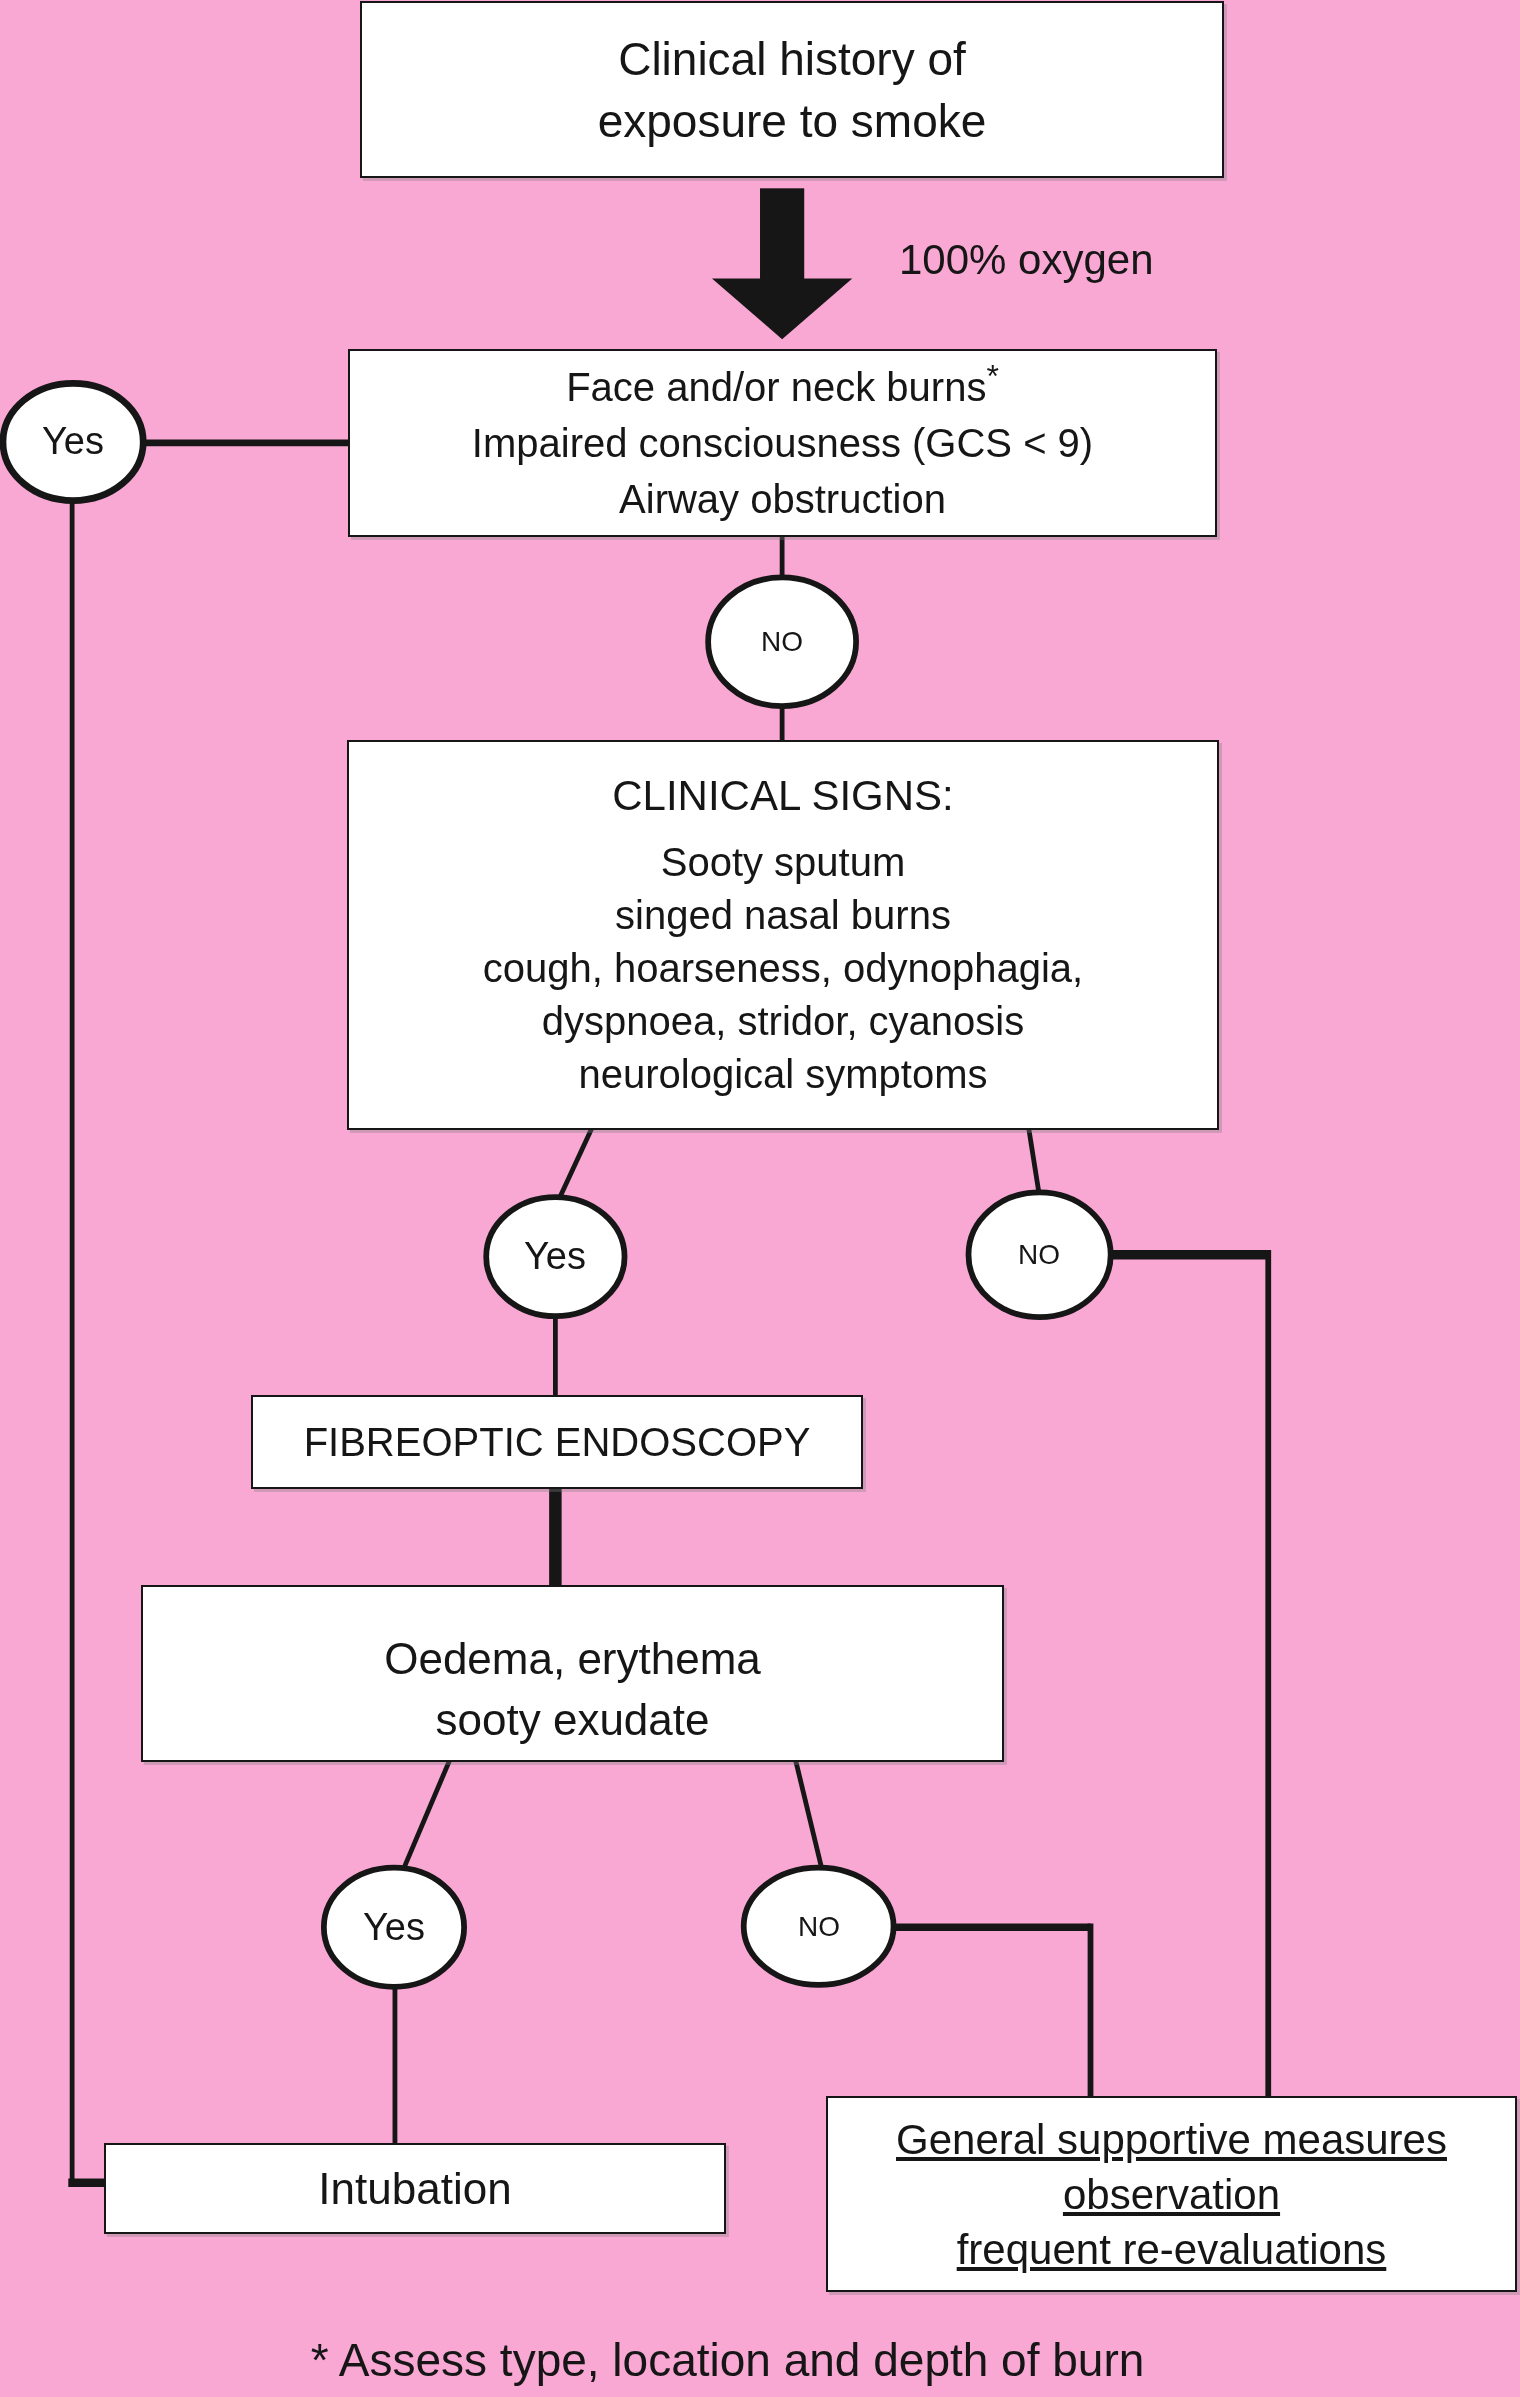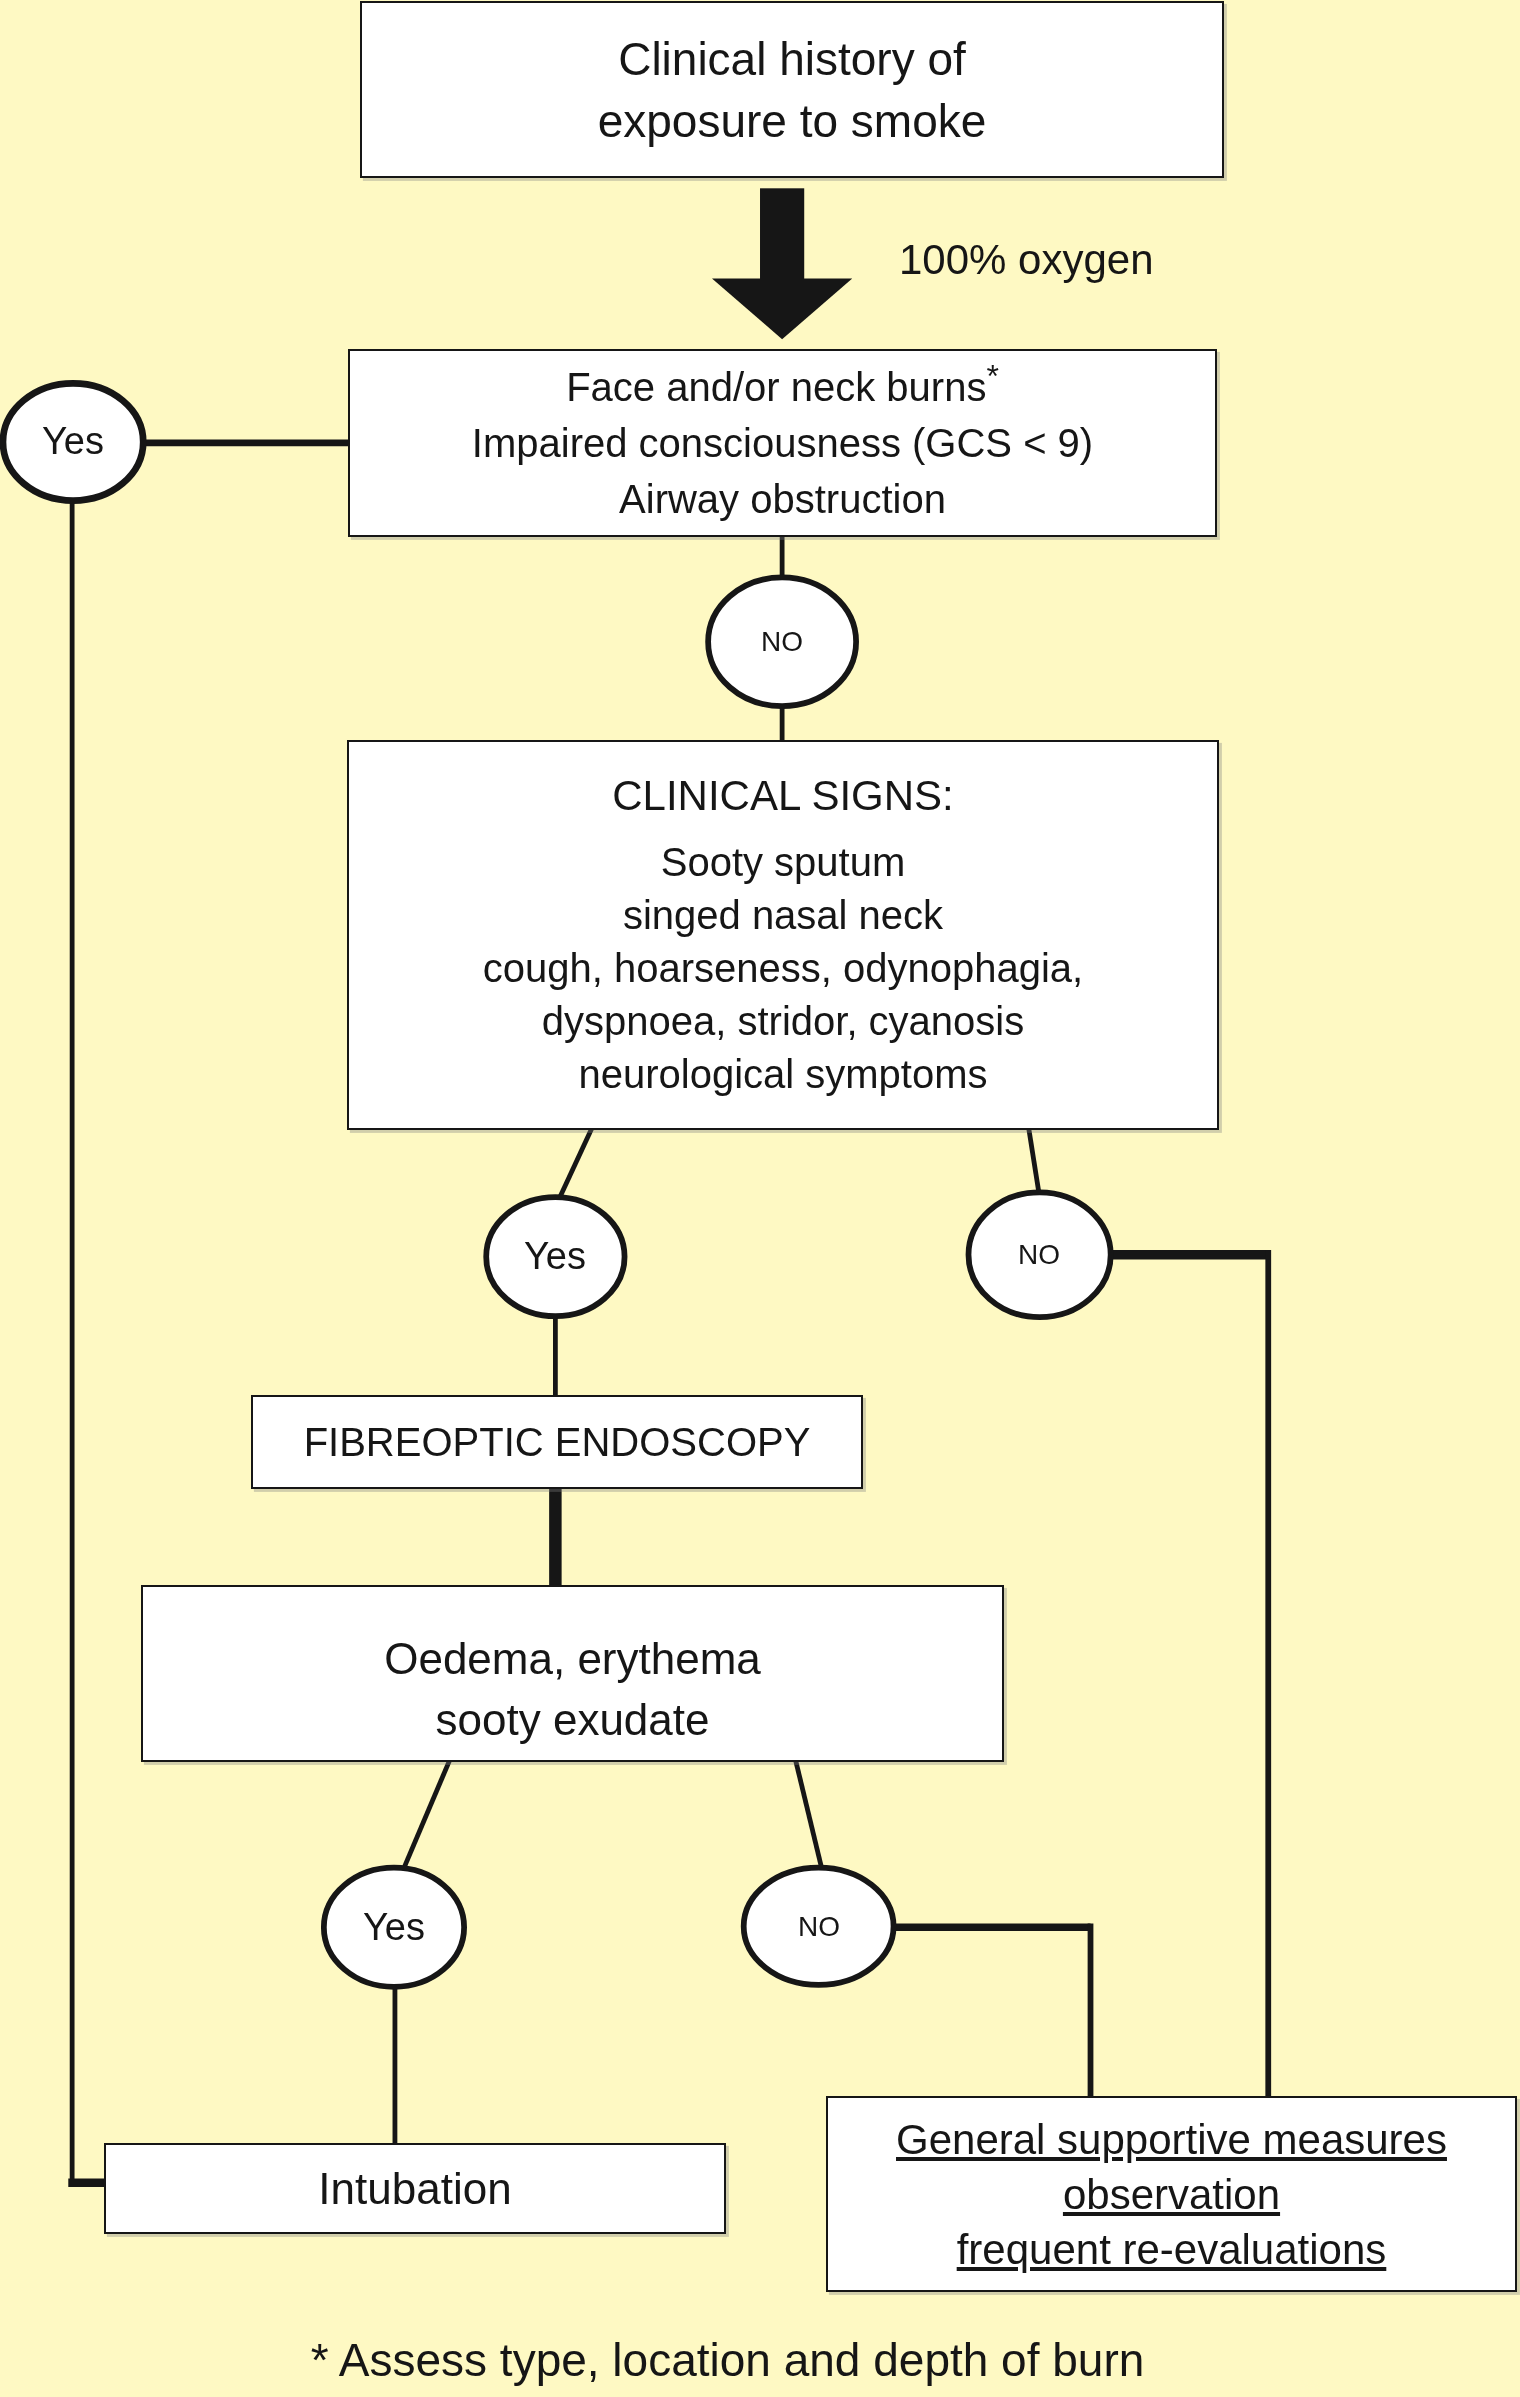--- a/index.html
+++ b/index.html
@@ -1,17 +1,17 @@
 <!DOCTYPE html>
 <html><head>
 <meta charset="utf-8">
 <style>
   html,body{margin:0;padding:0;background:#ffffff;}
   #canvas{
-    position:relative;width:1521px;height:2398px;background:#fef9c3;
+    position:relative;width:1521px;height:2398px;background:#f9a8d4;
     font-family:"Liberation Sans",sans-serif;color:#161616;overflow:hidden;
   }
   #wires{position:absolute;left:0;top:0;z-index:1;}
   .node{
     position:absolute;z-index:2;background:#ffffff;border:2.9px solid #161616;
     display:flex;flex-direction:column;align-items:center;justify-content:center;
     text-align:center;box-shadow:2.9px 2.9px 0 rgba(125,125,125,0.35);
   }
   .tl{white-space:nowrap;}
   .node-history{left:360px;top:1px;width:860px;height:173px;font-size:46px;line-height:62px;}
@@ -83,21 +83,21 @@
 
   <div class="node node-triage">
     <div class="tl"><span>Face and/or neck burns</span><sup>*</sup></div>
     <div class="tl">Impaired consciousness (GCS &lt; 9)</div>
     <div class="tl">Airway obstruction</div>
   </div>
 
   <div class="node node-signs">
     <div class="tl signs-title">CLINICAL SIGNS:</div>
     <div class="tl">Sooty sputum</div>
-    <div class="tl">singed nasal neck</div>
+    <div class="tl">singed nasal burns</div>
     <div class="tl">cough, hoarseness, odynophagia,</div>
     <div class="tl">dyspnoea, stridor, cyanosis</div>
     <div class="tl">neurological symptoms</div>
   </div>
 
   <div class="node node-endoscopy">
     <div class="tl">FIBREOPTIC ENDOSCOPY</div>
   </div>
 
   <div class="node node-oedema">

